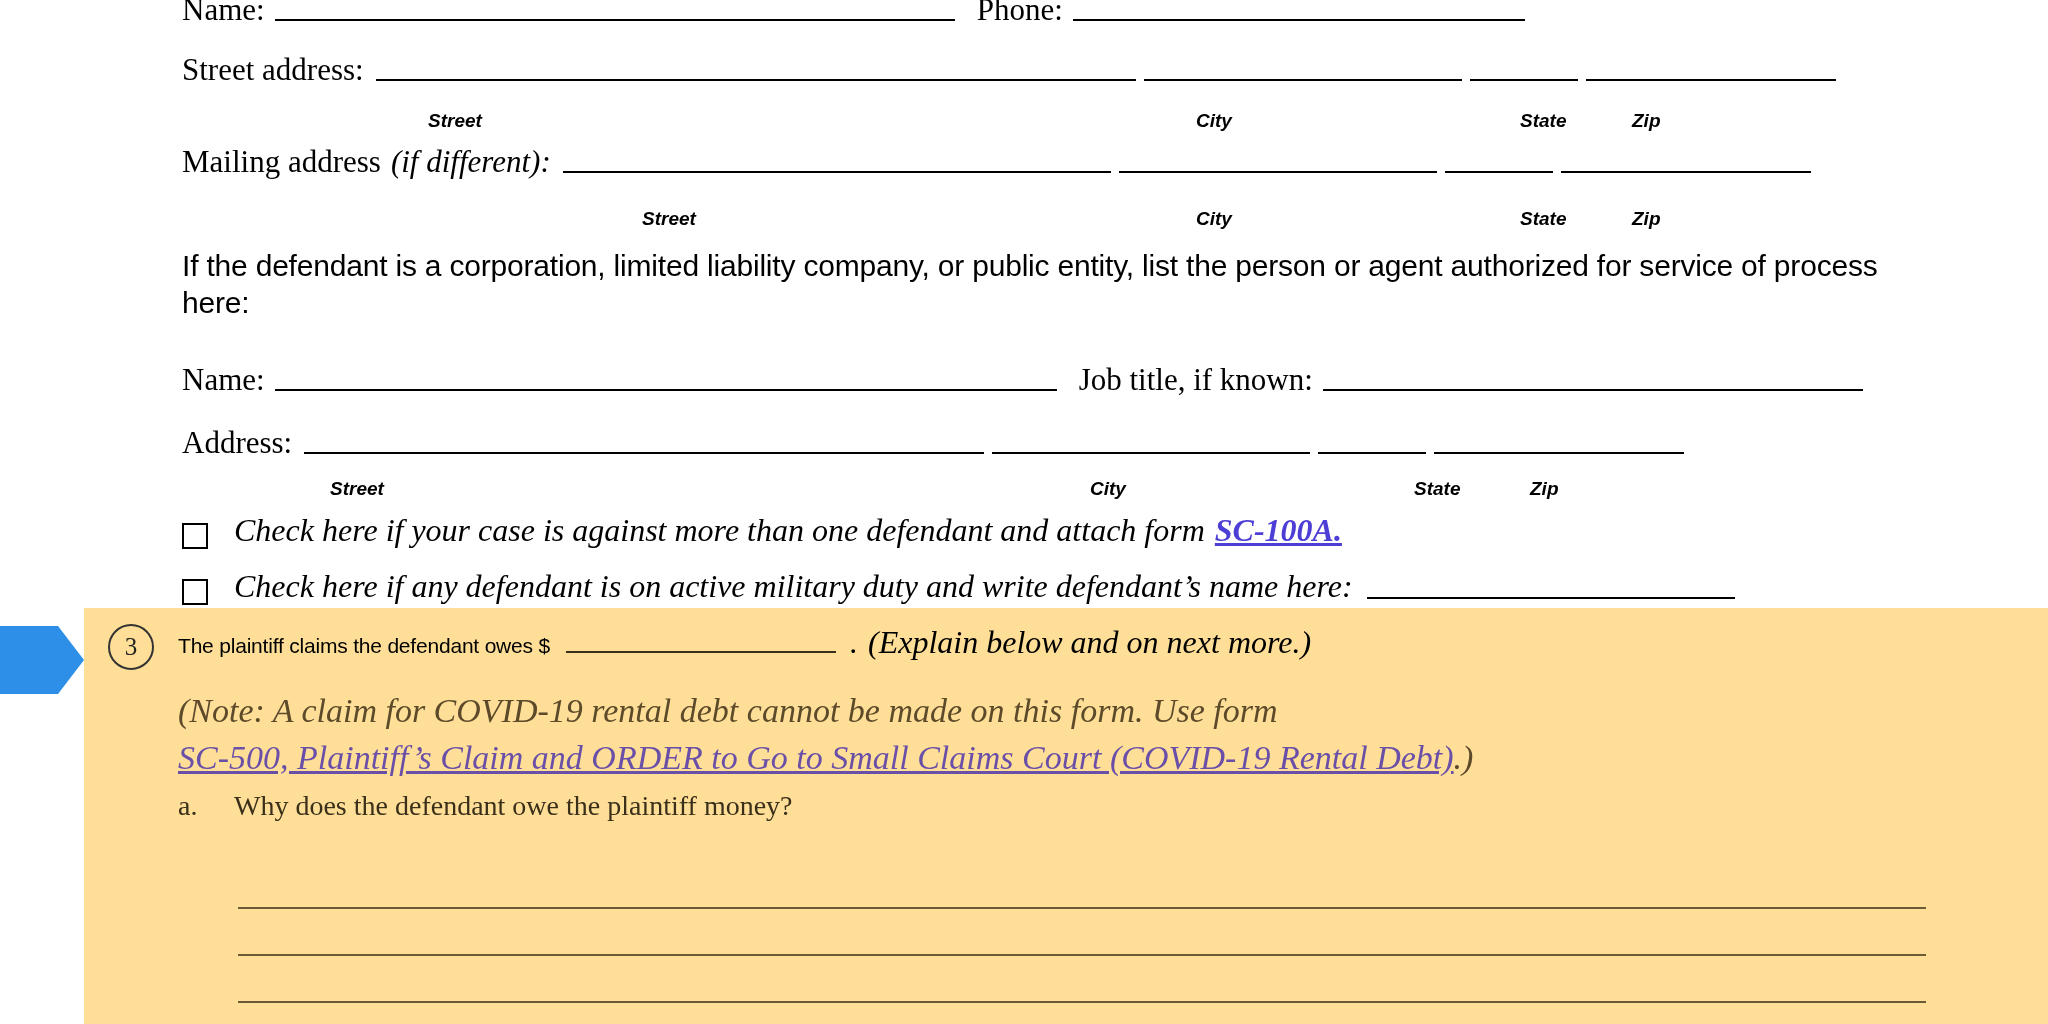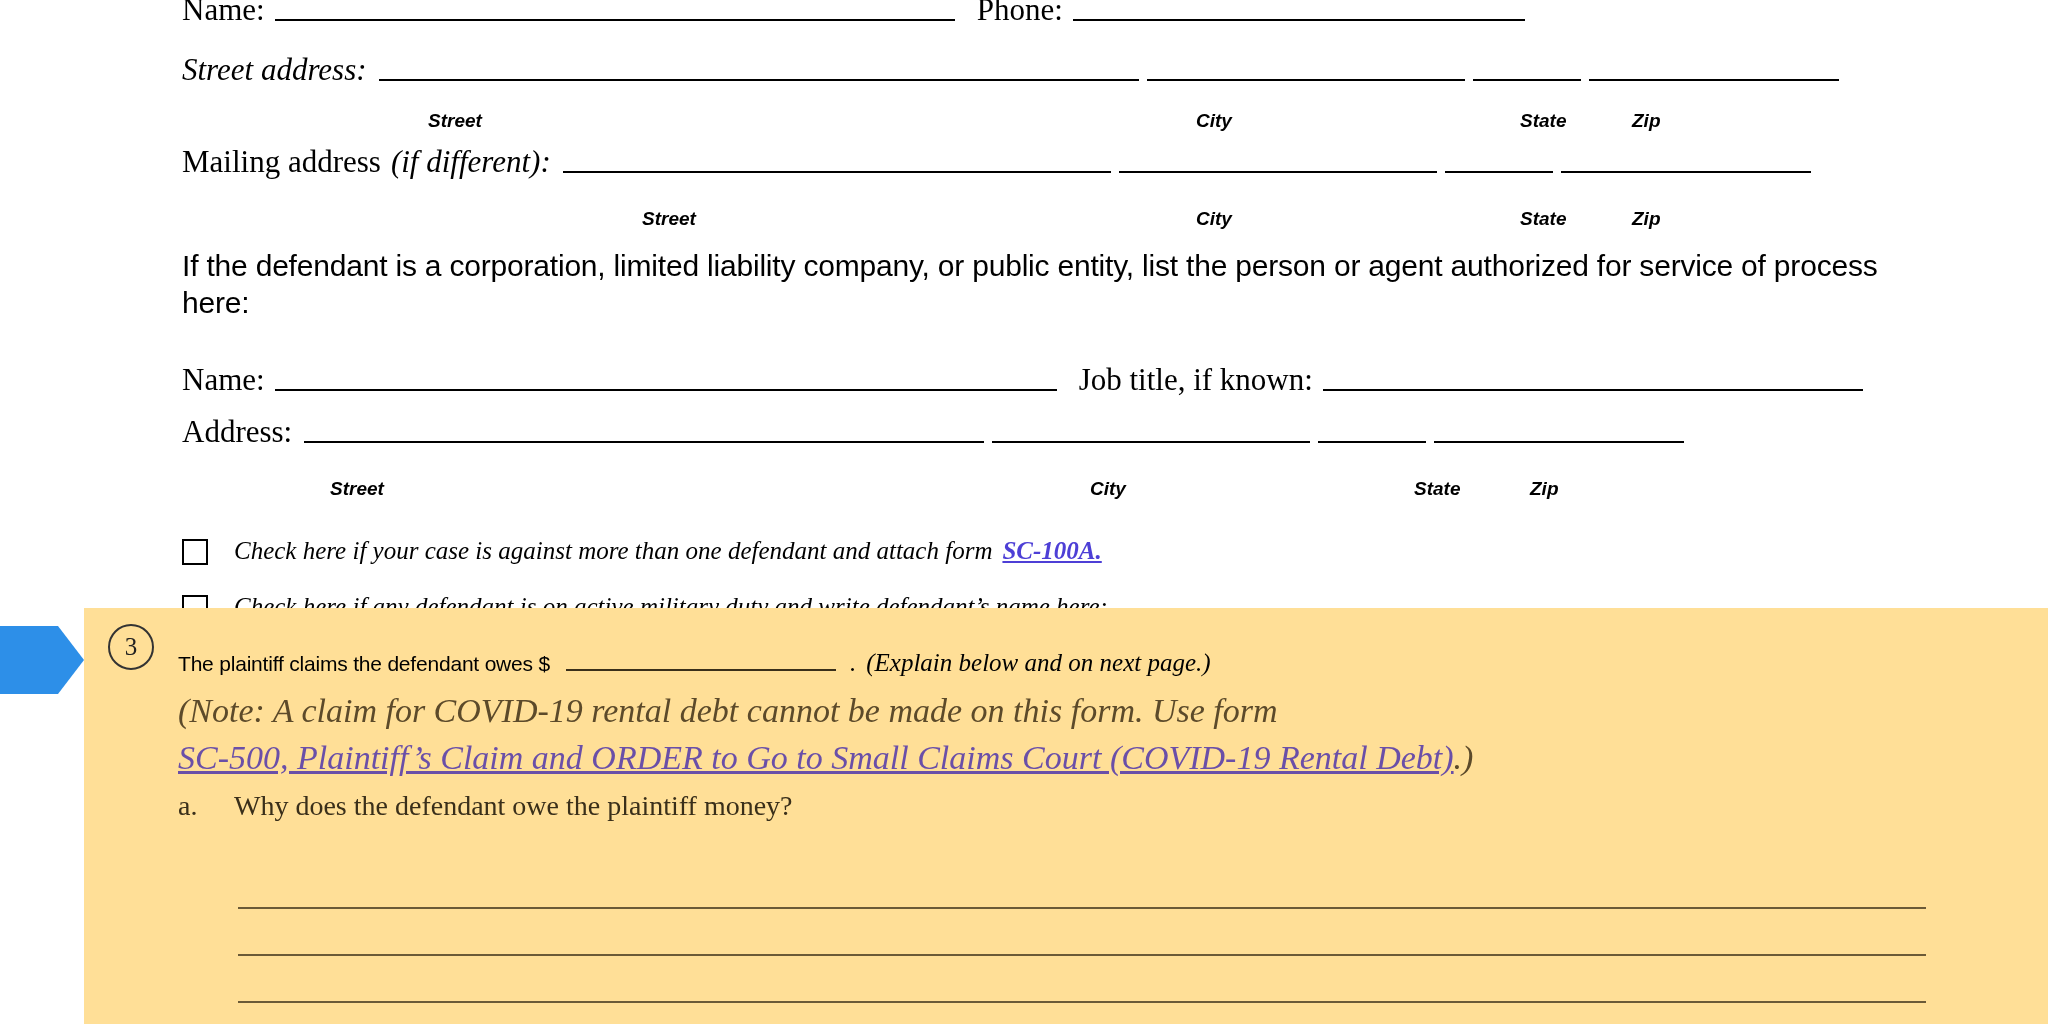--- a/index.html
+++ b/index.html
@@ -53,22 +53,21 @@
     font-family: "Liberation Sans", sans-serif;
     font-weight: normal;
     font-size: 30px;
     line-height: 1.22;
     letter-spacing: -0.2px;
   }
 
   .italic-serif {
     font-family: "Liberation Serif", serif;
     font-style: italic;
-    font-size: 25px;
-    margin-top: 25px;
+    font-size: 32px;
   }
 
   
   #top-block {
     position: absolute;
     left: 0;
     top: 0;
     width: 2048px;
   }
 
@@ -176,21 +175,21 @@
 
   <div id="top-block">
 
     <div class="row" style="position:absolute; left:182px; top:-6px;">
       <span class="serif-label">Name:</span>
       <span class="rule" style="width:680px; margin-left:10px; margin-bottom:6px;"></span>
       <span class="serif-label" style="margin-left:22px;">Phone:</span>
       <span class="rule" style="width:452px; margin-left:10px; margin-bottom:6px;"></span>
     </div>
 
-    <div class="row" style="position:absolute; left:182px; top:54px;font-style:italic;">
+    <div class="row" style="position:absolute; left:182px; top:54px;">
       <span class="serif-label">Street address:</span>
       <span class="rule" style="width:760px; margin-left:12px; margin-bottom:6px;"></span>
       <span class="rule" style="width:318px; margin-left:8px; margin-bottom:6px;"></span>
       <span class="rule" style="width:108px; margin-left:8px; margin-bottom:6px;"></span>
       <span class="rule" style="width:250px; margin-left:8px; margin-bottom:6px;"></span>
     </div>
     <div style="position:absolute; left:428px; top:110px;" class="tiny-italic">Street</div>
     <div style="position:absolute; left:1196px; top:110px;" class="tiny-italic">City</div>
     <div style="position:absolute; left:1520px; top:110px;" class="tiny-italic">State</div>
     <div style="position:absolute; left:1632px; top:110px;" class="tiny-italic">Zip</div>
@@ -210,21 +209,21 @@
 
     <div class="bold-sans" style="position:absolute; left:182px; top:248px; width:1760px; white-space:normal;">If the defendant is a corporation, limited liability company, or public entity, list the person or agent authorized for service of process here:</div>
 
     <div class="row" style="position:absolute; left:182px; top:364px;">
       <span class="serif-label">Name:</span>
       <span class="rule" style="width:782px; margin-left:10px; margin-bottom:6px;"></span>
       <span class="serif-label" style="margin-left:22px;">Job title, if known:</span>
       <span class="rule" style="width:540px; margin-left:10px; margin-bottom:6px;"></span>
     </div>
 
-    <div class="row" style="position:absolute; left:182px; top:416px;">
+    <div class="row" style="position:absolute; left:182px; top:427px;">
       <span class="serif-label">Address:</span>
       <span class="rule" style="width:680px; margin-left:12px; margin-bottom:6px;"></span>
       <span class="rule" style="width:318px; margin-left:8px; margin-bottom:6px;"></span>
       <span class="rule" style="width:108px; margin-left:8px; margin-bottom:6px;"></span>
       <span class="rule" style="width:250px; margin-left:8px; margin-bottom:6px;"></span>
     </div>
     <div style="position:absolute; left:330px; top:478px;" class="tiny-italic">Street</div>
     <div style="position:absolute; left:1090px; top:478px;" class="tiny-italic">City</div>
     <div style="position:absolute; left:1414px; top:478px;" class="tiny-italic">State</div>
     <div style="position:absolute; left:1530px; top:478px;" class="tiny-italic">Zip</div>
@@ -249,21 +248,21 @@
       <path d="M0 6 L58 6 L84 40 L58 74 L0 74 Z" fill="#2d8fe8"></path>
     </svg>
   </div>
 
   <div class="circle-num">3</div>
 
   <div class="s3-line1">
     <span class="bold-sans" style="font-size:21px;">The plaintiff claims the defendant owes $</span>
     <span class="rule" style="width:270px; margin-left:16px; border-bottom-color:#3a2f1a;"></span>
     <span class="italic-serif" style="margin-left:14px;">.</span>
-    <span class="italic-serif" style="margin-left:10px;">(Explain below and on next page.)</span>
+    <span class="italic-serif" style="margin-left:10px;">(Explain below and on next more.)</span>
   </div>
 
   <div class="s3-note">
     <div>(Note: A claim for COVID-19 rental debt cannot be made on this form. Use form</div>
     <div>
       <span class="link-purple">SC-500, Plaintiff’s Claim and ORDER to Go to Small Claims Court (COVID-19 Rental Debt)</span><span>.)</span>
     </div>
   </div>
 
   <div class="s3-a">

